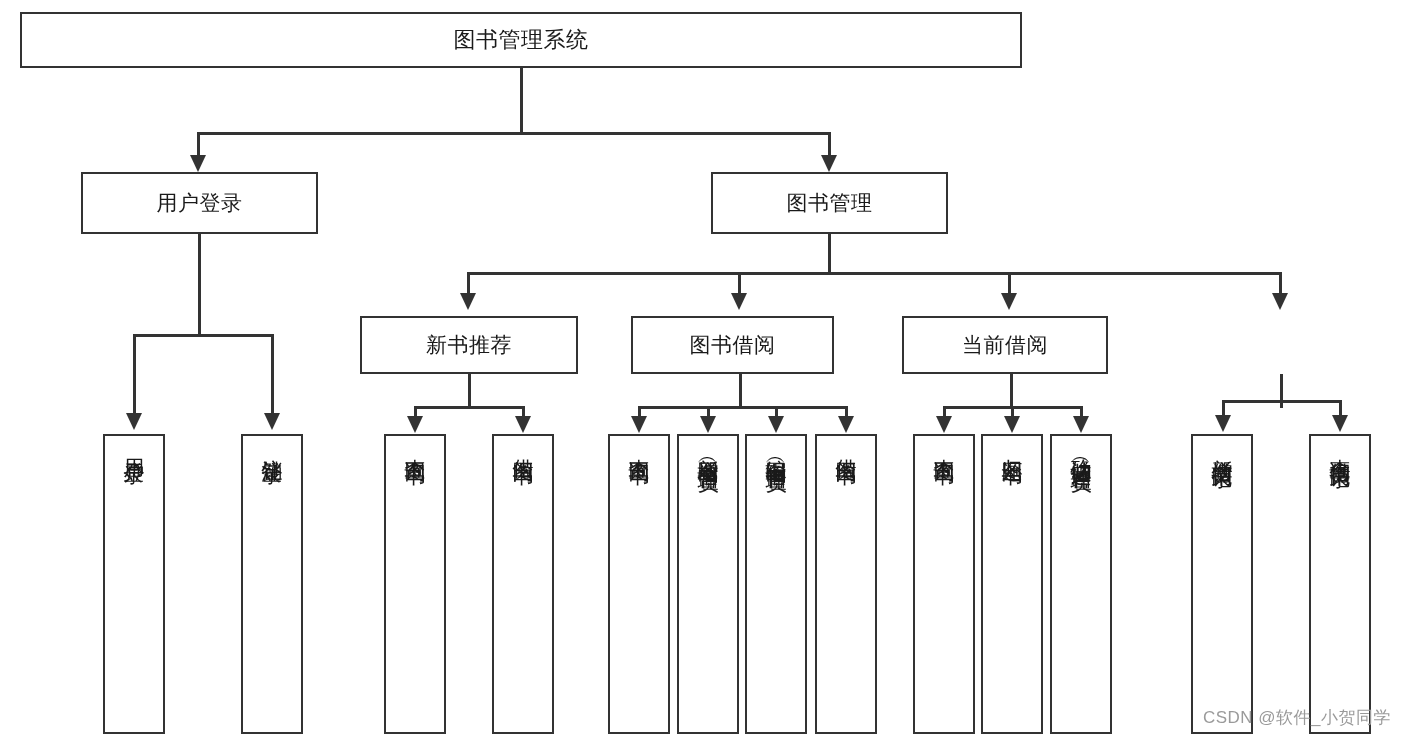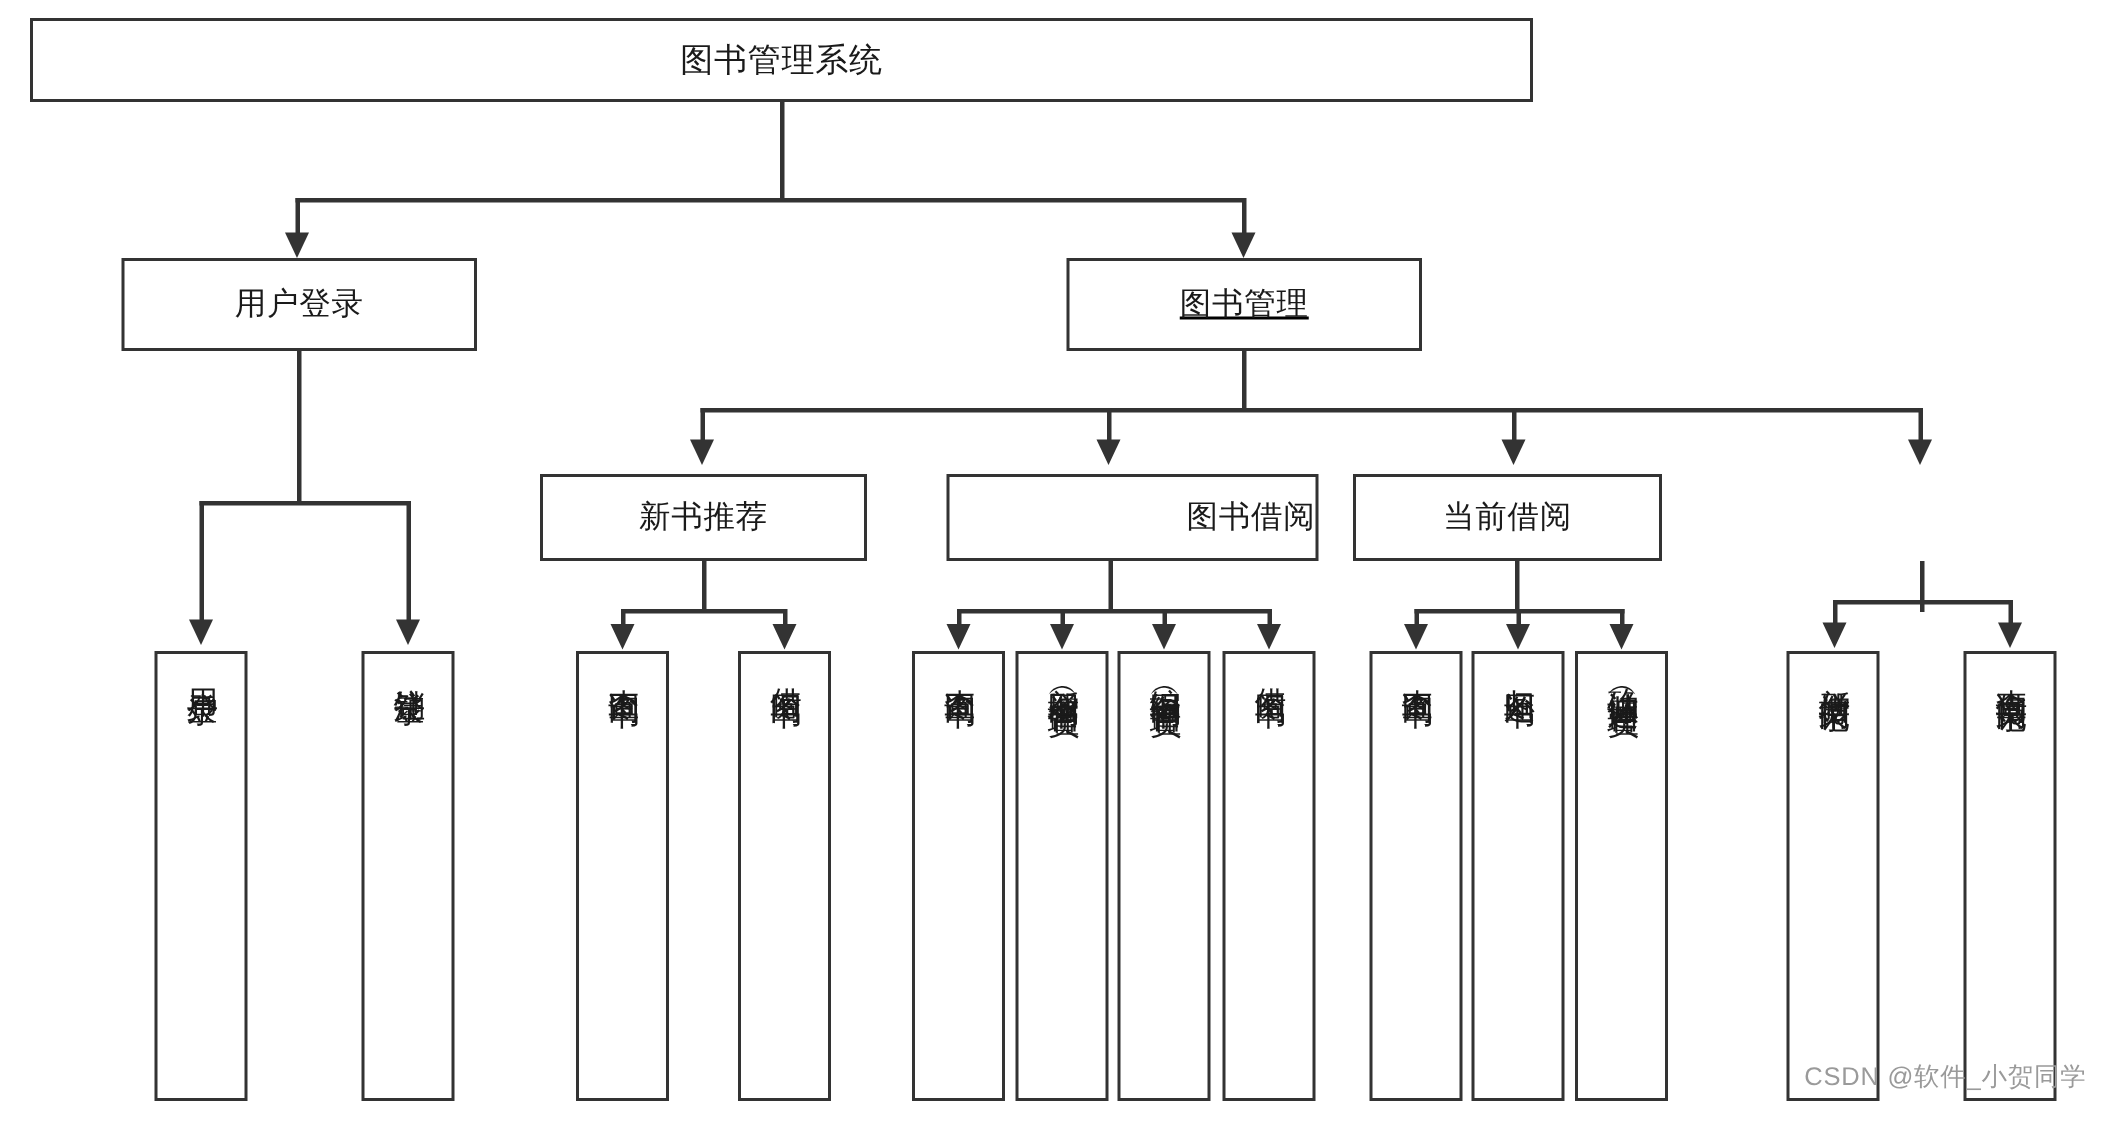--- a/index.html
+++ b/index.html
@@ -94,21 +94,21 @@
   <div class="edge v" style="left:520px; top:68px; height:66px;"></div>
   <div class="edge h" style="left:197px; top:132px; width:633px;"></div>
   <div class="edge v" style="left:197px; top:132px; height:26px;"></div>
   <div class="arrow" style="left:190px; top:155px;"></div>
   <div class="edge v" style="left:828px; top:132px; height:26px;"></div>
   <div class="arrow" style="left:821px; top:155px;"></div>
 
   <div class="node" style="left:81px; top:172px; width:237px; height:62px;">
     <span class="label">用户登录</span>
   </div>
-  <div class="node" style="left:711px; top:172px; width:237px; height:62px;text-decoration:underline;">
+  <div class="node" style="left:711px; top:172px; width:237px; height:62px;">
     <span class="label">图书管理</span>
   </div>
 
   <div class="edge v" style="left:198px; top:234px; height:102px;"></div>
   <div class="edge h" style="left:133px; top:334px; width:140px;"></div>
   <div class="edge v" style="left:133px; top:334px; height:82px;"></div>
   <div class="arrow" style="left:126px; top:413px;"></div>
   <div class="edge v" style="left:271px; top:334px; height:82px;"></div>
   <div class="arrow" style="left:264px; top:413px;"></div>
 
@@ -119,21 +119,21 @@
   <div class="edge v" style="left:738px; top:272px; height:24px;"></div>
   <div class="arrow" style="left:731px; top:293px;"></div>
   <div class="edge v" style="left:1008px; top:272px; height:24px;"></div>
   <div class="arrow" style="left:1001px; top:293px;"></div>
   <div class="edge v" style="left:1279px; top:272px; height:24px;"></div>
   <div class="arrow" style="left:1272px; top:293px;"></div>
 
   <div class="node" style="left:360px; top:316px; width:218px; height:58px;justify-content:center;">
     <span class="label">新书推荐</span>
   </div>
-  <div class="node" style="left:631px; top:316px; width:248px; height:58px;justify-content:flex-end;">
+  <div class="node" style="left:631px; top:316px; width:203px; height:58px;">
     <span class="label">图书借阅</span>
   </div>
   <div class="node" style="left:902px; top:316px; width:206px; height:58px;">
     <span class="label">当前借阅</span>
   </div>
 
   <div class="edge v" style="left:468px; top:374px; height:34px;"></div>
   <div class="edge h" style="left:414px; top:406px; width:110px;"></div>
   <div class="edge v" style="left:414px; top:406px; height:14px;"></div>
   <div class="arrow" style="left:407px; top:416px;"></div>

